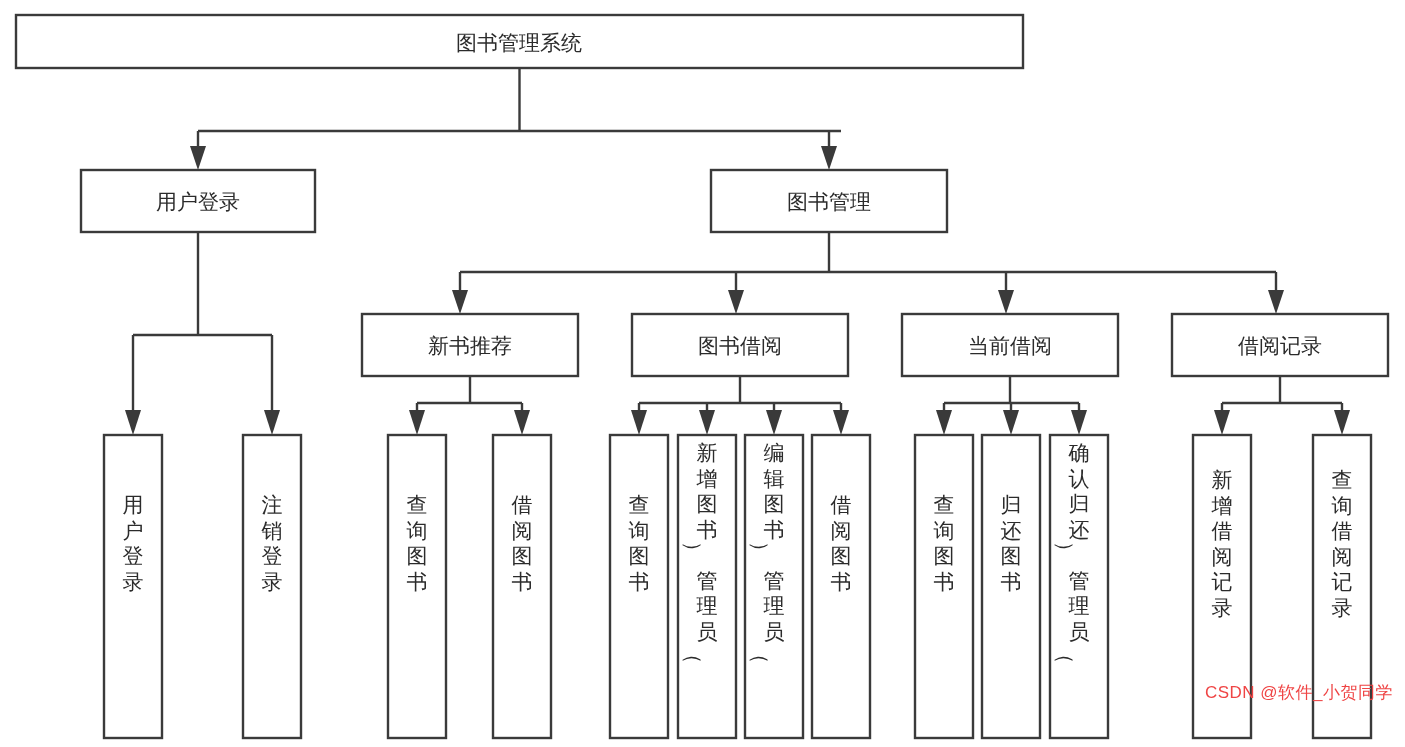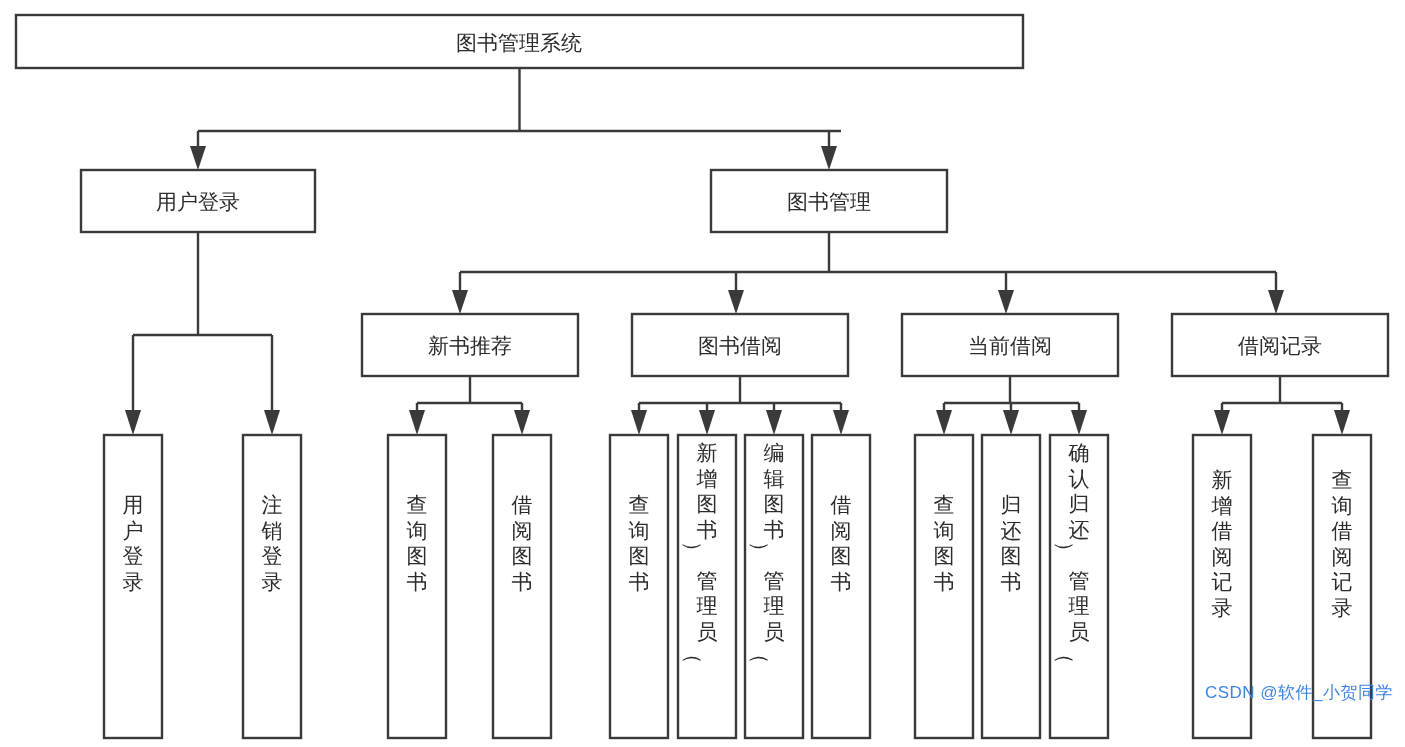--- a/index.html
+++ b/index.html
@@ -56,21 +56,21 @@
     font-size: 21px;
     text-anchor: middle;
     white-space: pre;
   }
   .watermark {
     position: absolute;
     right: 12px;
     bottom: 6px;
     font-family: "Liberation Sans", "DejaVu Sans", sans-serif;
     font-size: 17px;
-    color: #3b82f6;
+    color: #ef4444;
     letter-spacing: 0.5px;
     user-select: none;
     pointer-events: none;
   }
 </style>
 </head>
 <body>
 
 <div id="diagram-root">
 

